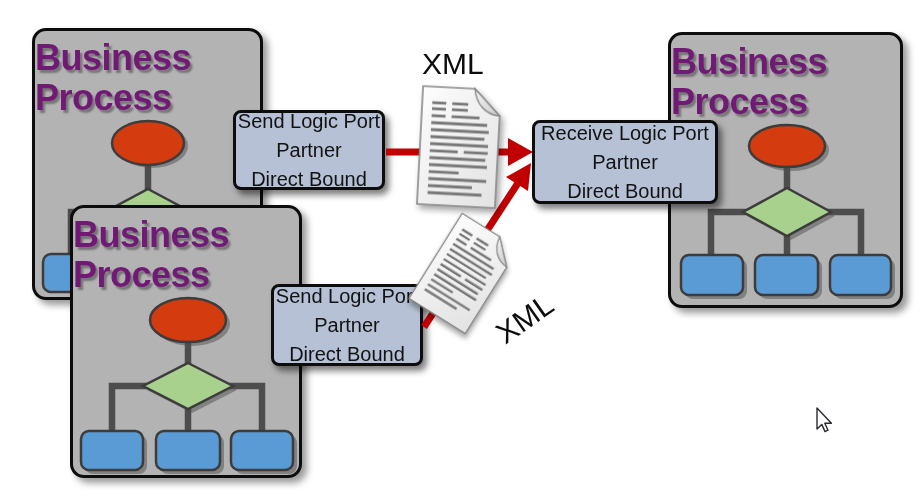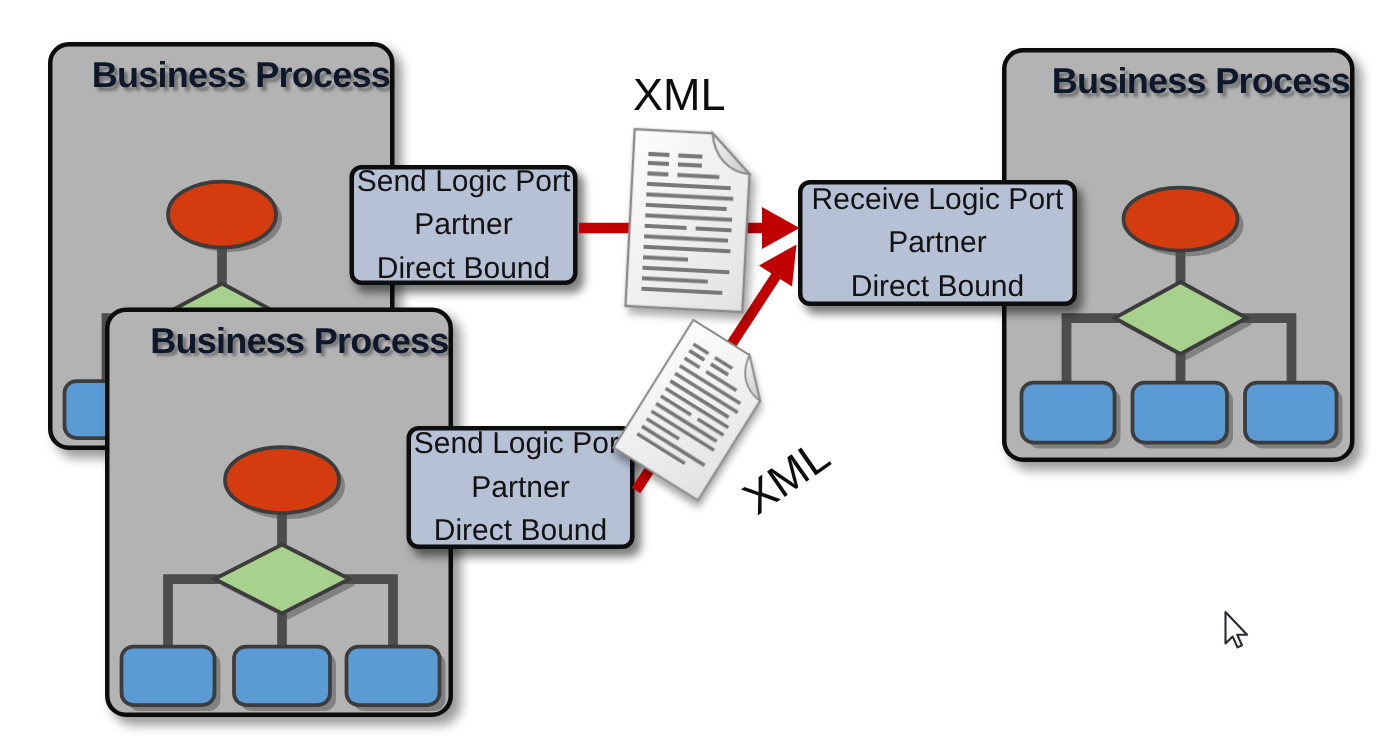--- a/index.html
+++ b/index.html
@@ -2,22 +2,22 @@
 <html style="--process_fill: #b3b3b3; --port_fill: #b6c1d5; --arrow: #c00000; --ellipse: #d43c10; --diamond: #a9d18e; --task: #5b9bd5; --connector: #4d4d4d;"><head>
 <meta charset="utf-8">
 <style>
   html,body{margin:0;padding:0;background:#ffffff;}
   .canvas{position:relative;width:923px;height:498px;background:#ffffff;overflow:hidden;
           font-family:"Liberation Sans",sans-serif;}
 
   
   .bp-box{position:absolute;background:var(--process_fill);border:3.5px solid #0c0c0c;
           border-radius:14px;box-shadow:5px 5px 7px rgba(0,0,0,0.40);box-sizing:border-box;}
-  .bp-title{width:100%;font-weight:bold;font-size:24px;line-height:1.12;text-align:right;
-            color:#0f172a;padding-top:7px;letter-spacing:-0.5px;
+  .bp-title{width:100%;font-weight:bold;font-size:36px;line-height:1.12;text-align:left;
+            color:#701a75;padding-top:7px;letter-spacing:-0.5px;
             text-shadow:2.5px 2.5px 2px rgba(0,0,0,0.35);}
   .bp-svg{position:absolute;left:0;top:0;}
 
   
   .shadow{fill:rgba(0,0,0,0.28);stroke:none;}
   .conn{stroke:var(--connector);stroke-width:6.5;fill:none;}
   .ell{fill:var(--ellipse);stroke:#3c3c3c;stroke-width:2.5;}
   .dia{fill:var(--diamond);stroke:#3c3c3c;stroke-width:2.5;}
   .task{fill:var(--task);stroke:#3c3c3c;stroke-width:2.5;}
 

